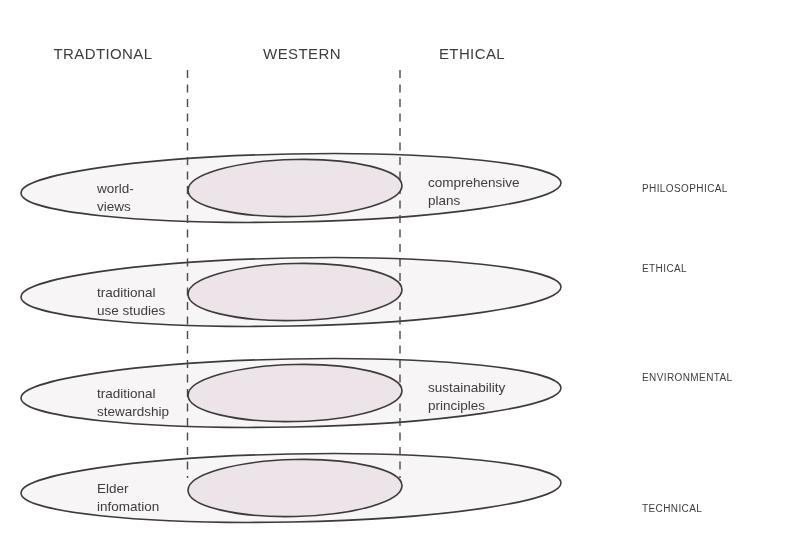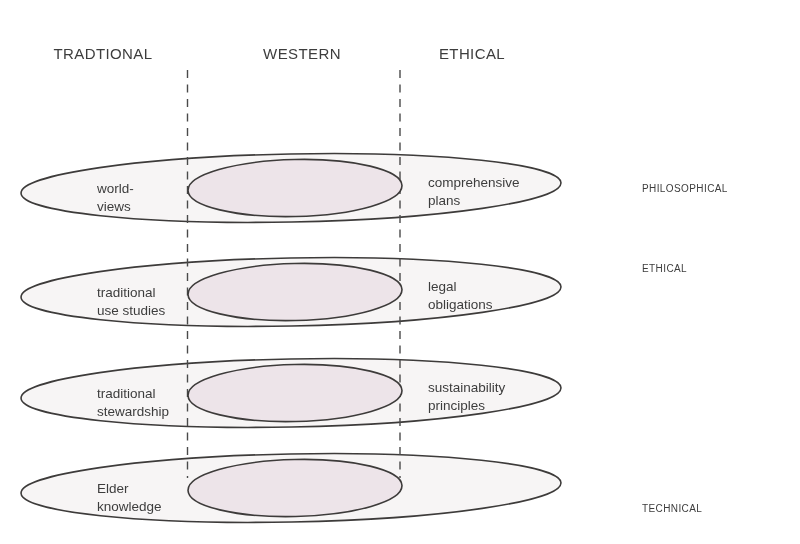--- a/index.html
+++ b/index.html
@@ -88,26 +88,25 @@
   <div class="hdr" style="left:472px">ETHICAL</div>
 
   <div class="lbl left" style="top:198px">world-
 views</div>
   <div class="lbl right" style="top:192px">comprehensive
 plans</div>
   <div class="cat" style="top:188px">PHILOSOPHICAL</div>
 
   <div class="lbl left" style="top:302px">traditional
 use studies</div>
-  <div class="lbl right" style="top:296px">legal
-obligations</div>
   <div class="cat" style="top:268px">ETHICAL</div>
 
   <div class="lbl left" style="top:403px">traditional
 stewardship</div>
   <div class="lbl right" style="top:397px">sustainability
 principles</div>
+  <div class="cat" style="top:377px">ENVIRONMENTAL</div>
 
   <div class="lbl left" style="top:498px">Elder
-knowledge</div>
+infomation</div>
   <div class="cat" style="top:508px">TECHNICAL</div>
 
 </div>
 
 </body></html>

